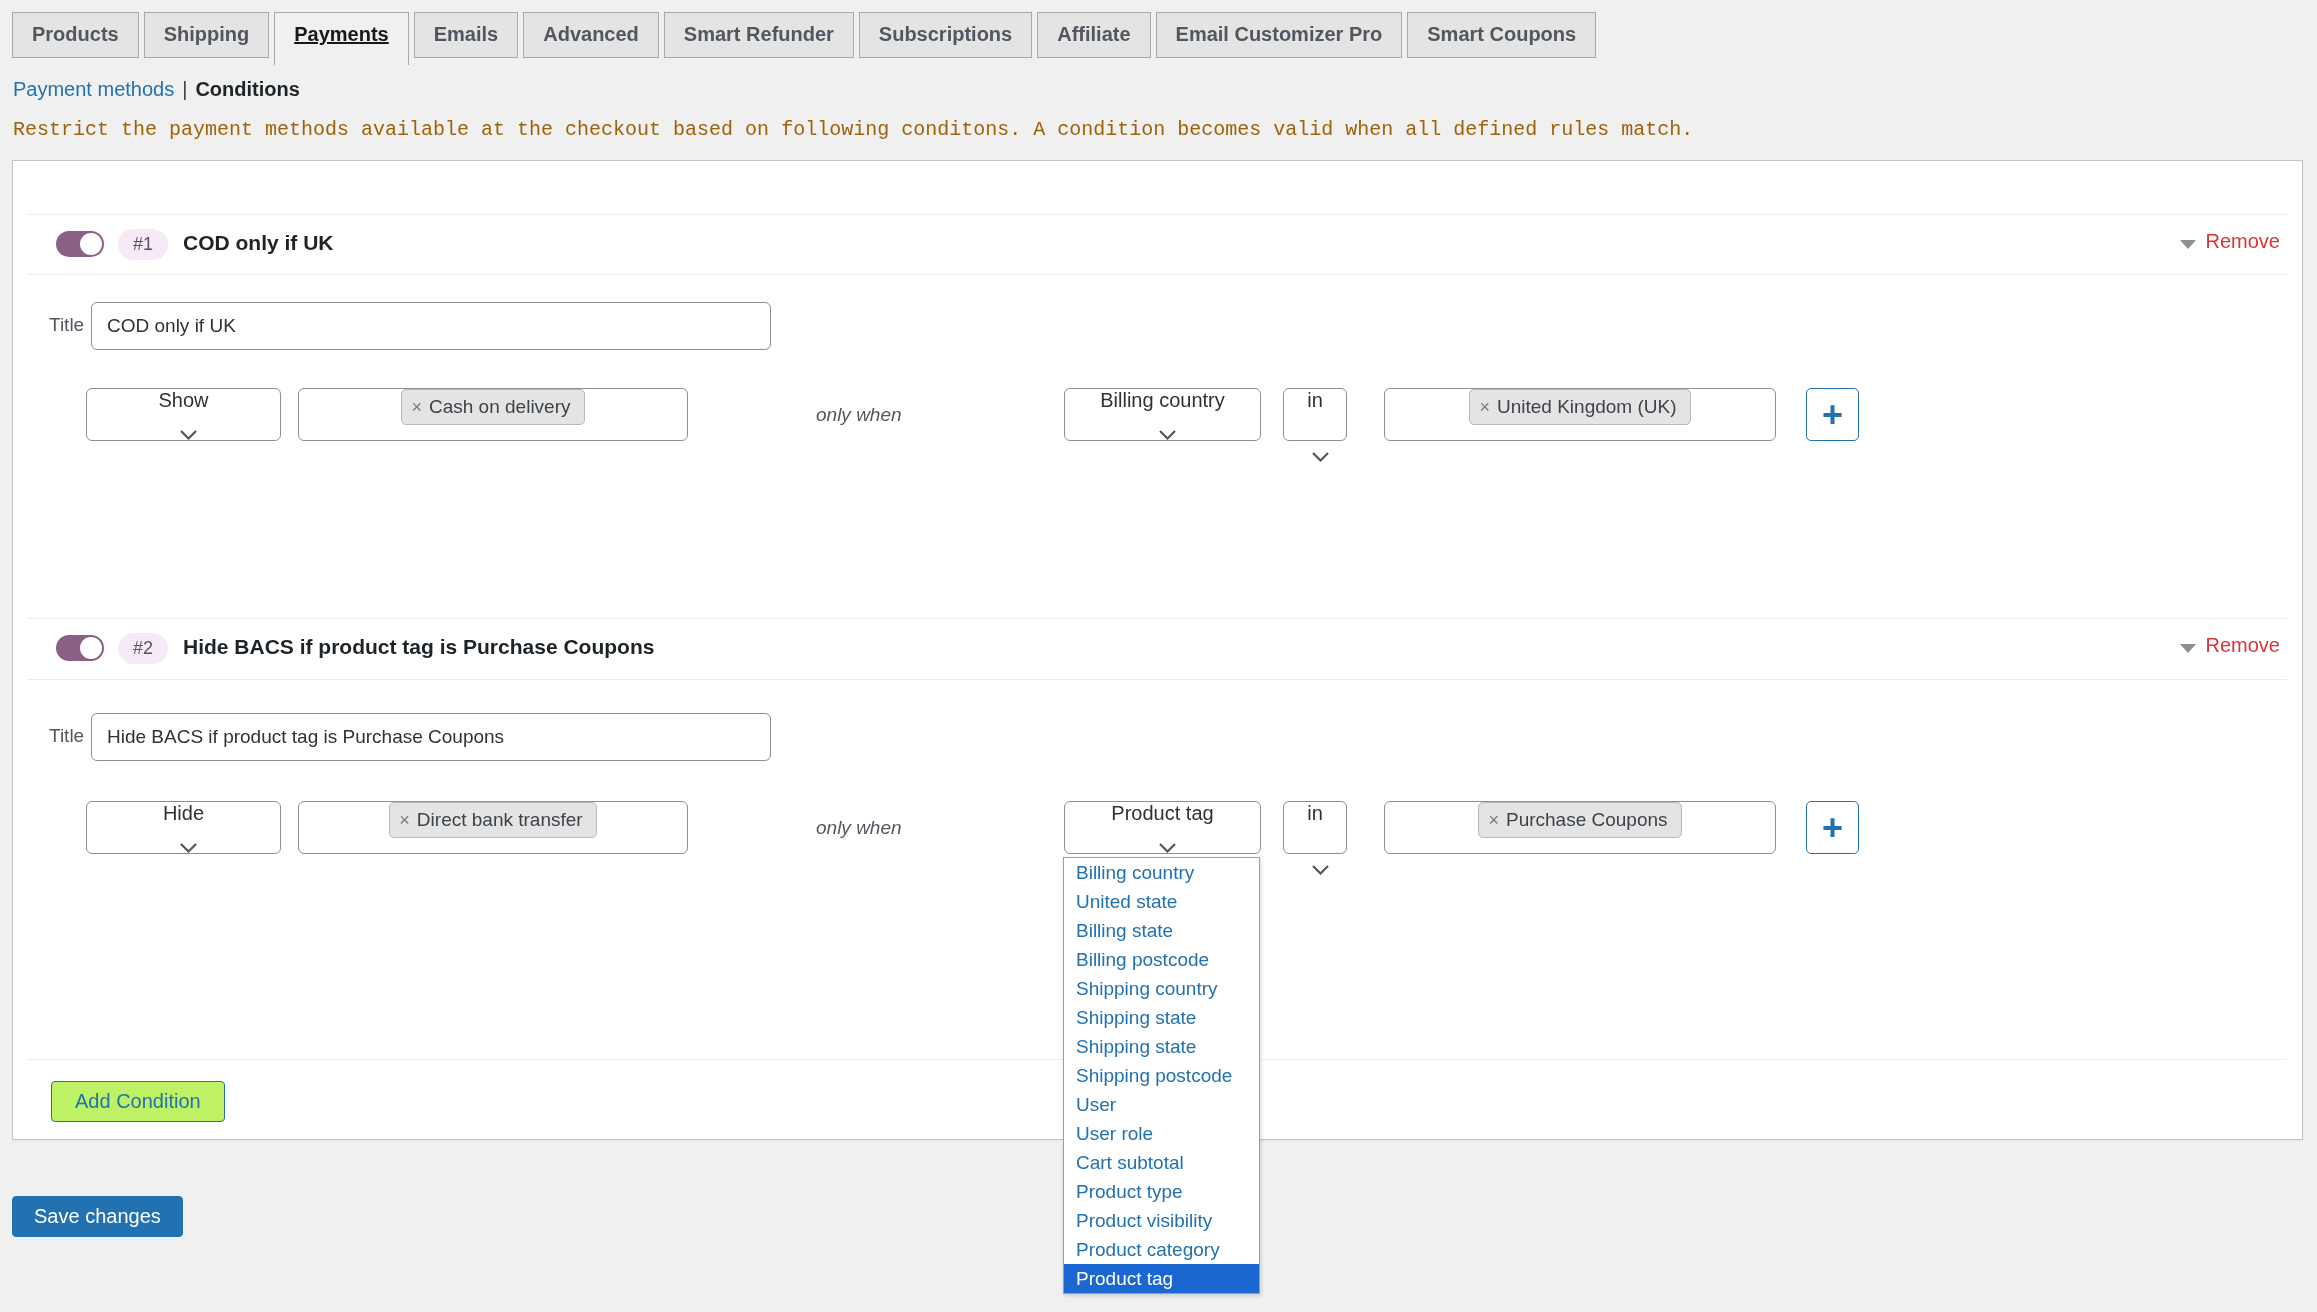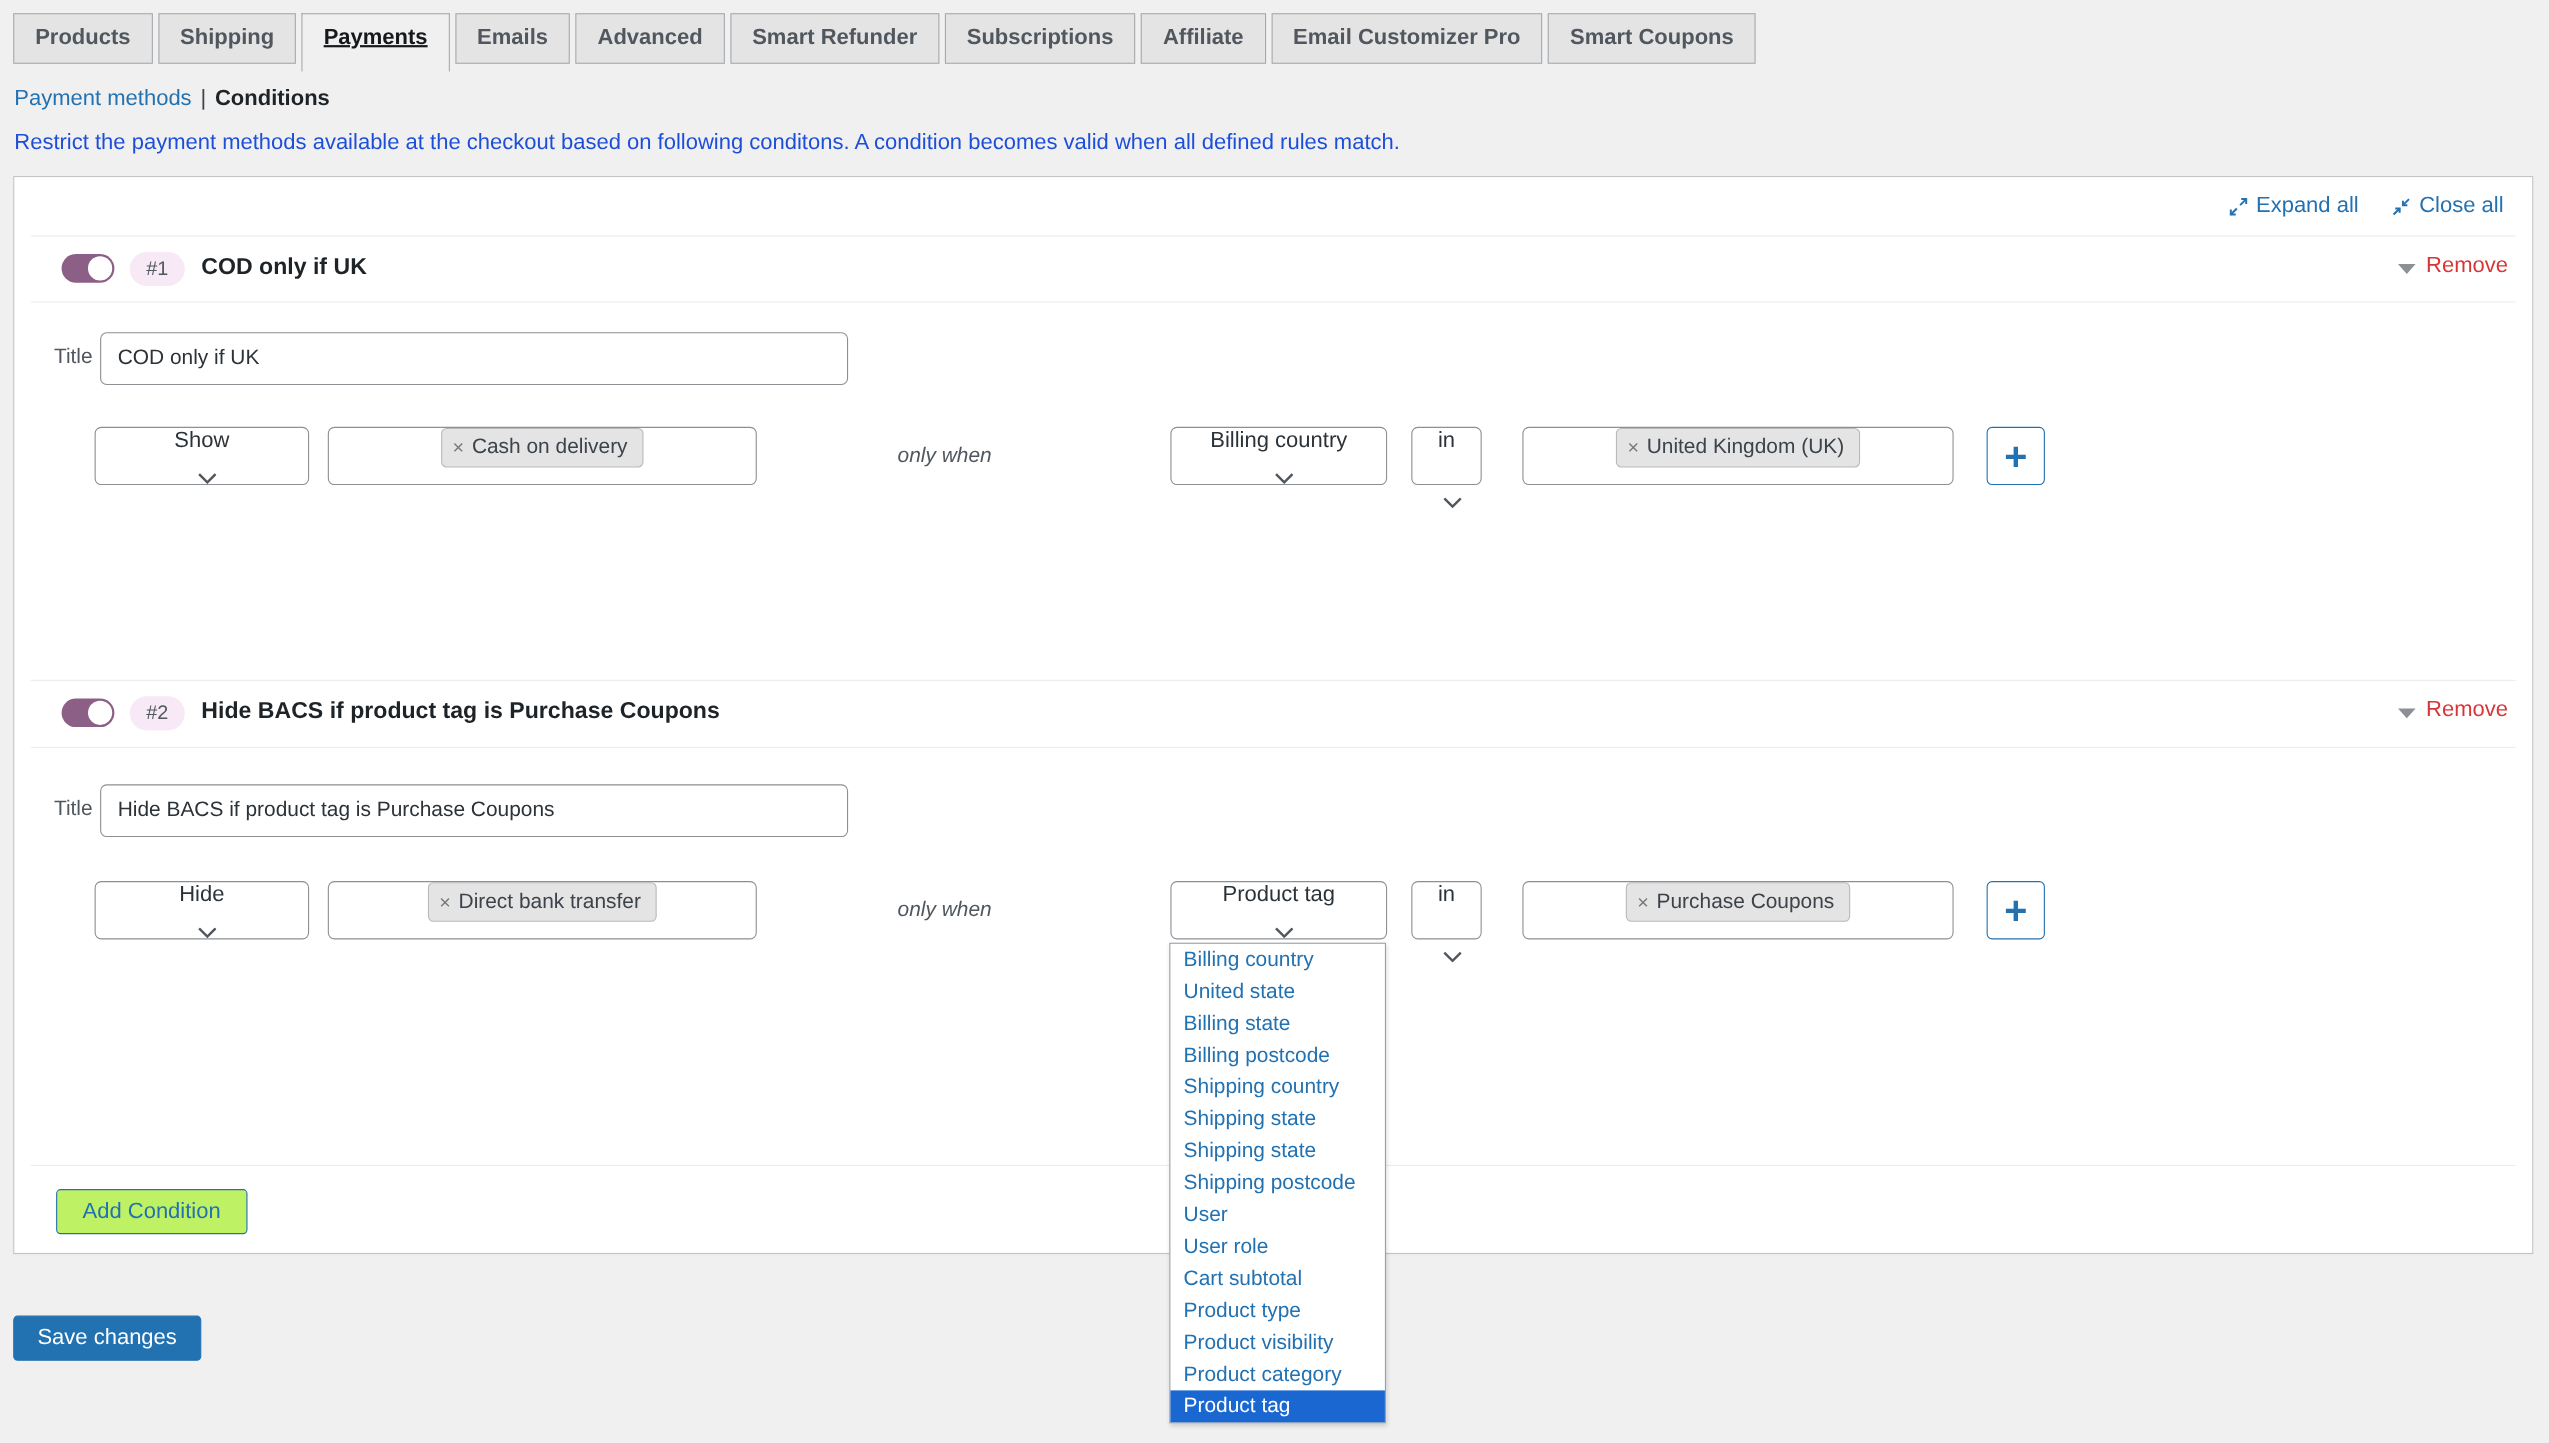--- a/index.html
+++ b/index.html
@@ -33,21 +33,21 @@
     padding-bottom: 19px;
     text-decoration: underline;
   }
 
   
   .subnav { position: absolute; left: 13px; top: 78px; font-size: 20px; }
   .subnav a { color: #2271b1; text-decoration: none; cursor: pointer; }
   .subnav .sep { color: #3c434a; margin: 0 8px; }
   .subnav .current { font-weight: 700; color: #1d2327; }
 
-  .page-desc { position: absolute; left: 13px; top: 118px; font-size: 20px; color: #1d4ed8; }
+  .page-desc { position: absolute; left: 13px; top: 118px; font-size: 20px; color: #a16207; font-family: Liberation Mono, monospace; }
 
   
   .panel {
     position: absolute; left: 12px; top: 160px; width: 2291px; height: 980px;
     background: #fff; border: 1px solid #c3c4c7;
     box-shadow: 0 1px 2px rgba(0,0,0,.05);
   }
   .panel-line { position: absolute; left: 15px; right: 15px; border-top: 1px solid #ececec; }
 
   .panel-links {
@@ -166,44 +166,20 @@
 <div class="tab-bar"><div class="nav-tab">Products</div><div class="nav-tab">Shipping</div><div class="nav-tab active">Payments</div><div class="nav-tab">Emails</div><div class="nav-tab">Advanced</div><div class="nav-tab">Smart Refunder</div><div class="nav-tab">Subscriptions</div><div class="nav-tab">Affiliate</div><div class="nav-tab">Email Customizer Pro</div><div class="nav-tab">Smart Coupons</div></div>
 
 <div class="subnav">
   <a>Payment methods</a><span class="sep">|</span><span class="current">Conditions</span>
 </div>
 
 <div class="page-desc">Restrict the payment methods available at the checkout based on following conditons. A condition becomes valid when all defined rules match.</div>
 
 <div class="panel">
 
-  <div class="panel-links">
-    <a>
-      <svg width="18" height="18" viewBox="0 0 18 18">
-        <g stroke="#2271b1" stroke-width="1.8" fill="none">
-          <path d="M10.5 7.5 L16 2"></path>
-            <path d="M11.5 2 H16 V6.5"></path>
-          <path d="M7.5 10.5 L2 16"></path>
-            <path d="M2 11.5 V16 H6.5"></path>
-        </g>
-      </svg>
-      <span>Expand all</span>
-    </a>
-    <a>
-      <svg width="18" height="18" viewBox="0 0 18 18">
-        <g stroke="#2271b1" stroke-width="1.8" fill="none">
-          <path d="M16 2 L10.5 7.5"></path>
-            <path d="M10.5 3.5 V7.5 H14.5"></path>
-          <path d="M2 16 L7.5 10.5"></path>
-            <path d="M3.5 10.5 H7.5 V14.5"></path>
-        </g>
-      </svg>
-      <span>Close all</span>
-    </a>
-  </div>
 
   <div class="panel-line" style="top:53px"></div>
 
   <div class="cond-header" style="top:53px">
     <div class="toggle">
         <div class="knob"></div>
       </div>
     <span class="cond-badge">#1</span>
     <span class="cond-name">COD only if UK</span>
     <span class="cond-caret"></span>

